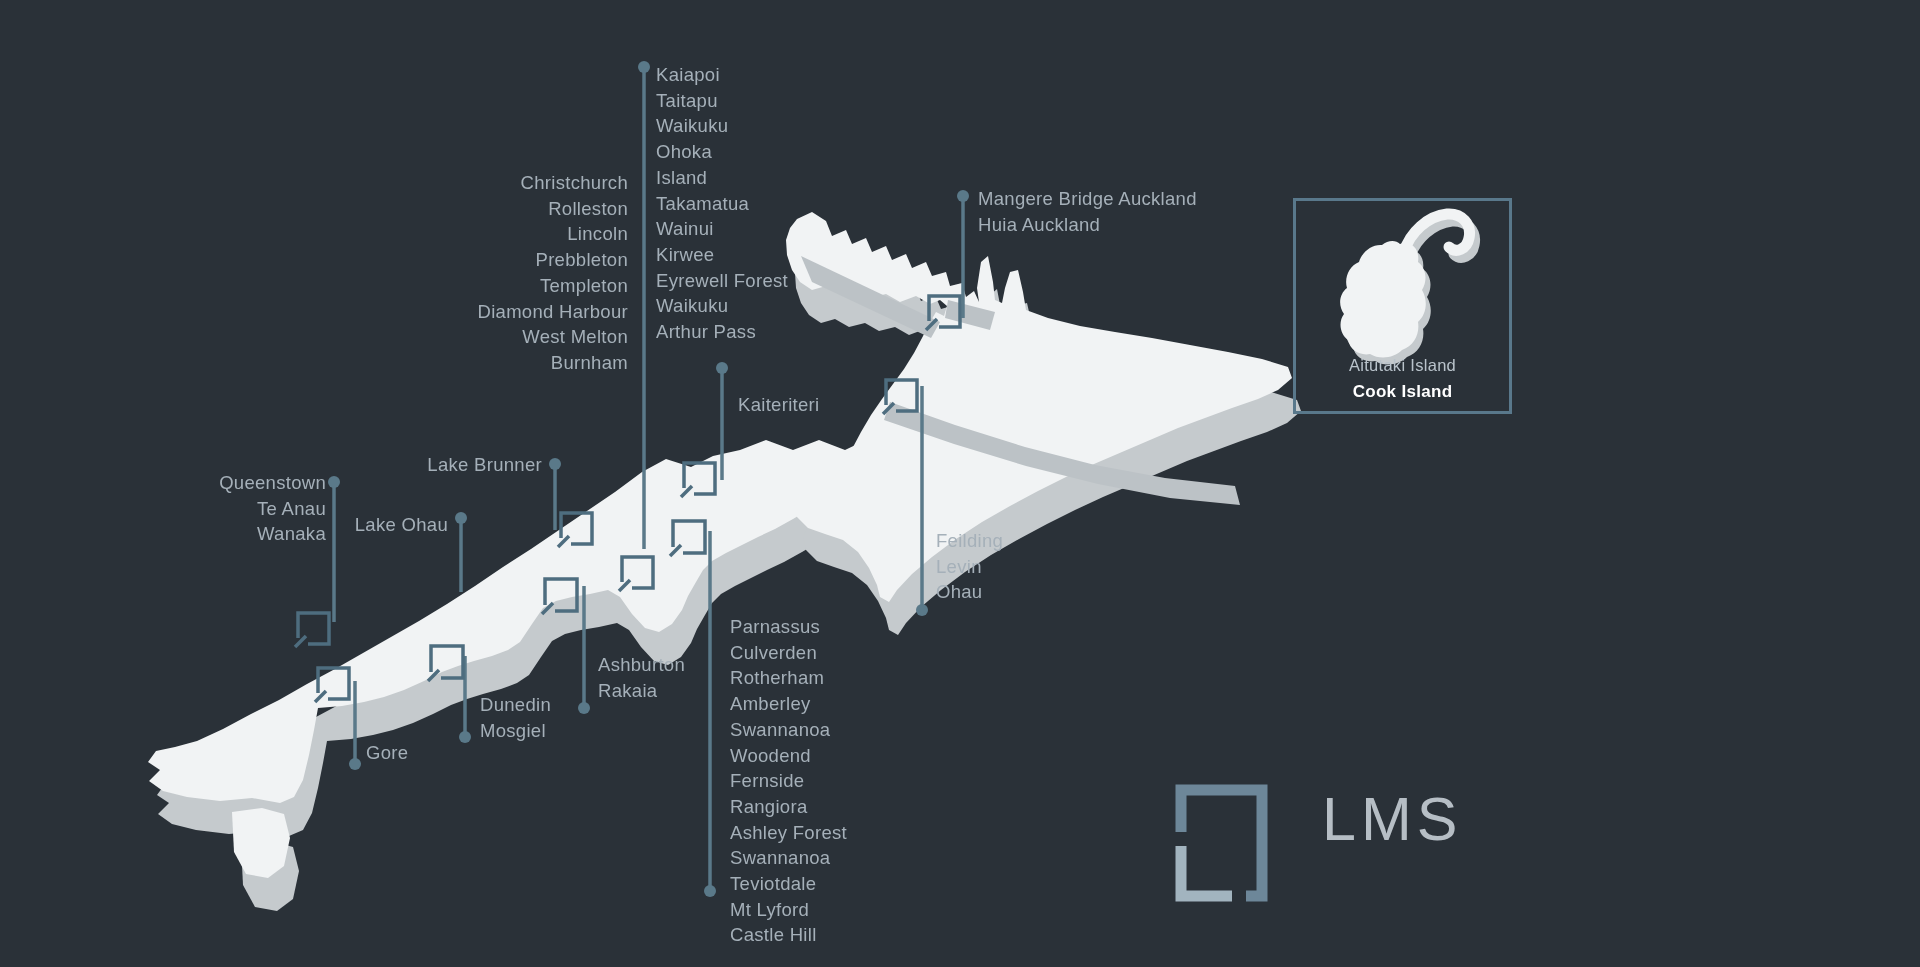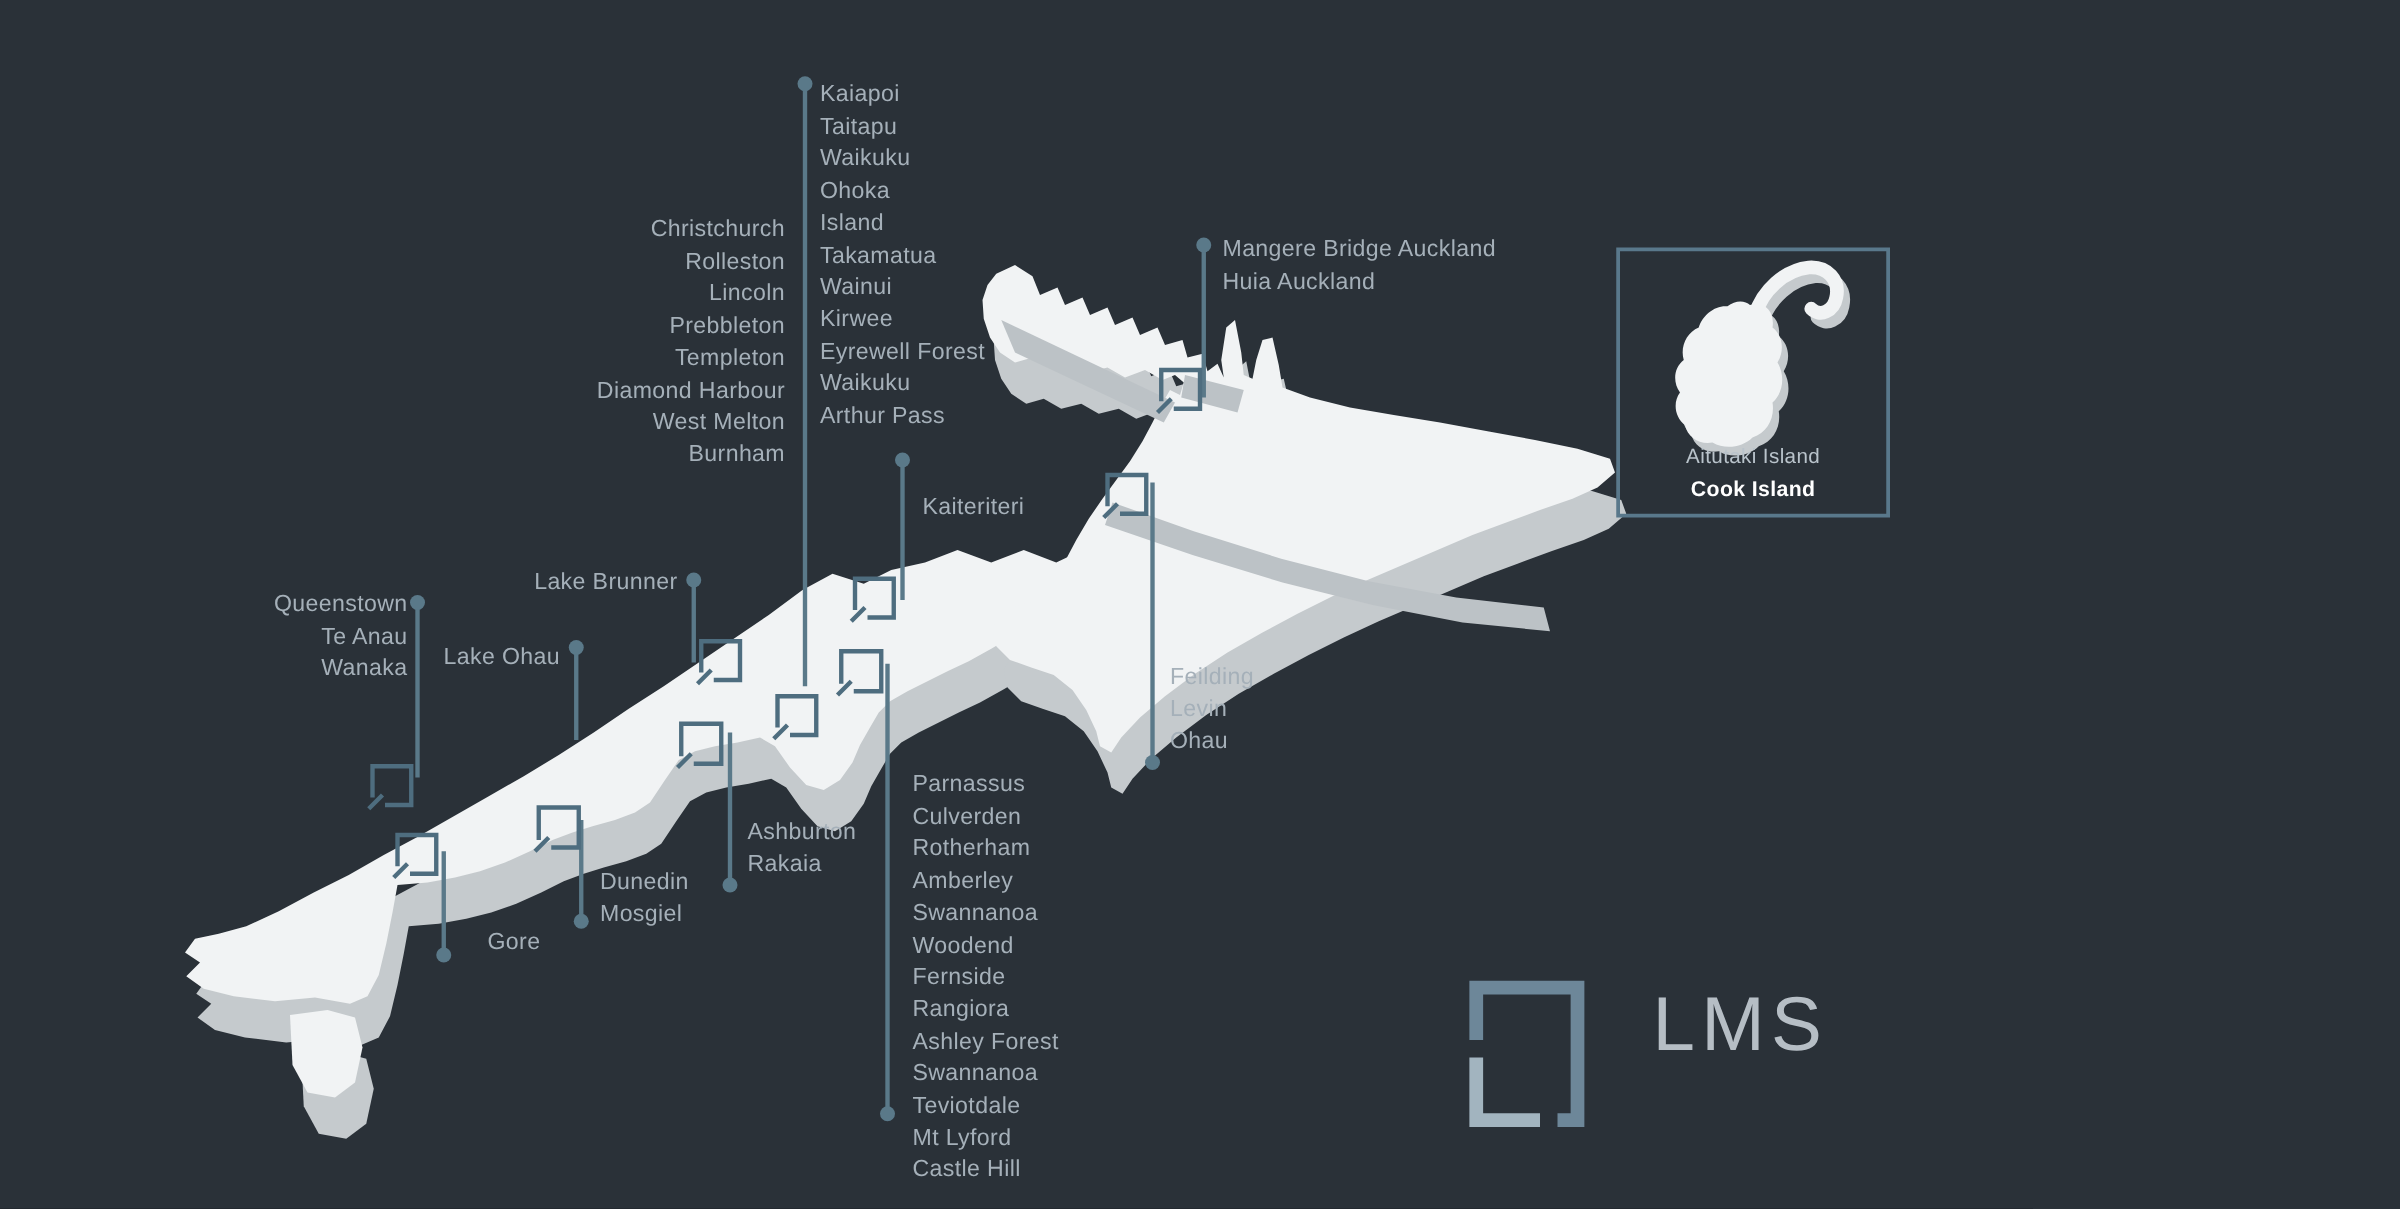--- a/index.html
+++ b/index.html
@@ -224,21 +224,21 @@
         <div>Castle Hill</div>
       </div>
       <div class="label-group" style="left: 598px; top: 652px;">
         <div>Ashburton</div>
         <div>Rakaia</div>
       </div>
       <div class="label-group" style="left: 480px; top: 692px;">
         <div>Dunedin</div>
         <div>Mosgiel</div>
       </div>
-      <div class="label-group" style="left: 366px; top: 740px; margin-left: 24px;">
+      <div class="label-group" style="left: 366px; top: 740px;">
         <div>Gore</div>
       </div>
     </div>
 
   <div class="inset-box">
     <div class="inset-title">Aitutaki Island</div>
     <div class="inset-sub">Cook Island</div>
   </div>
 
   <div class="logo-text">

